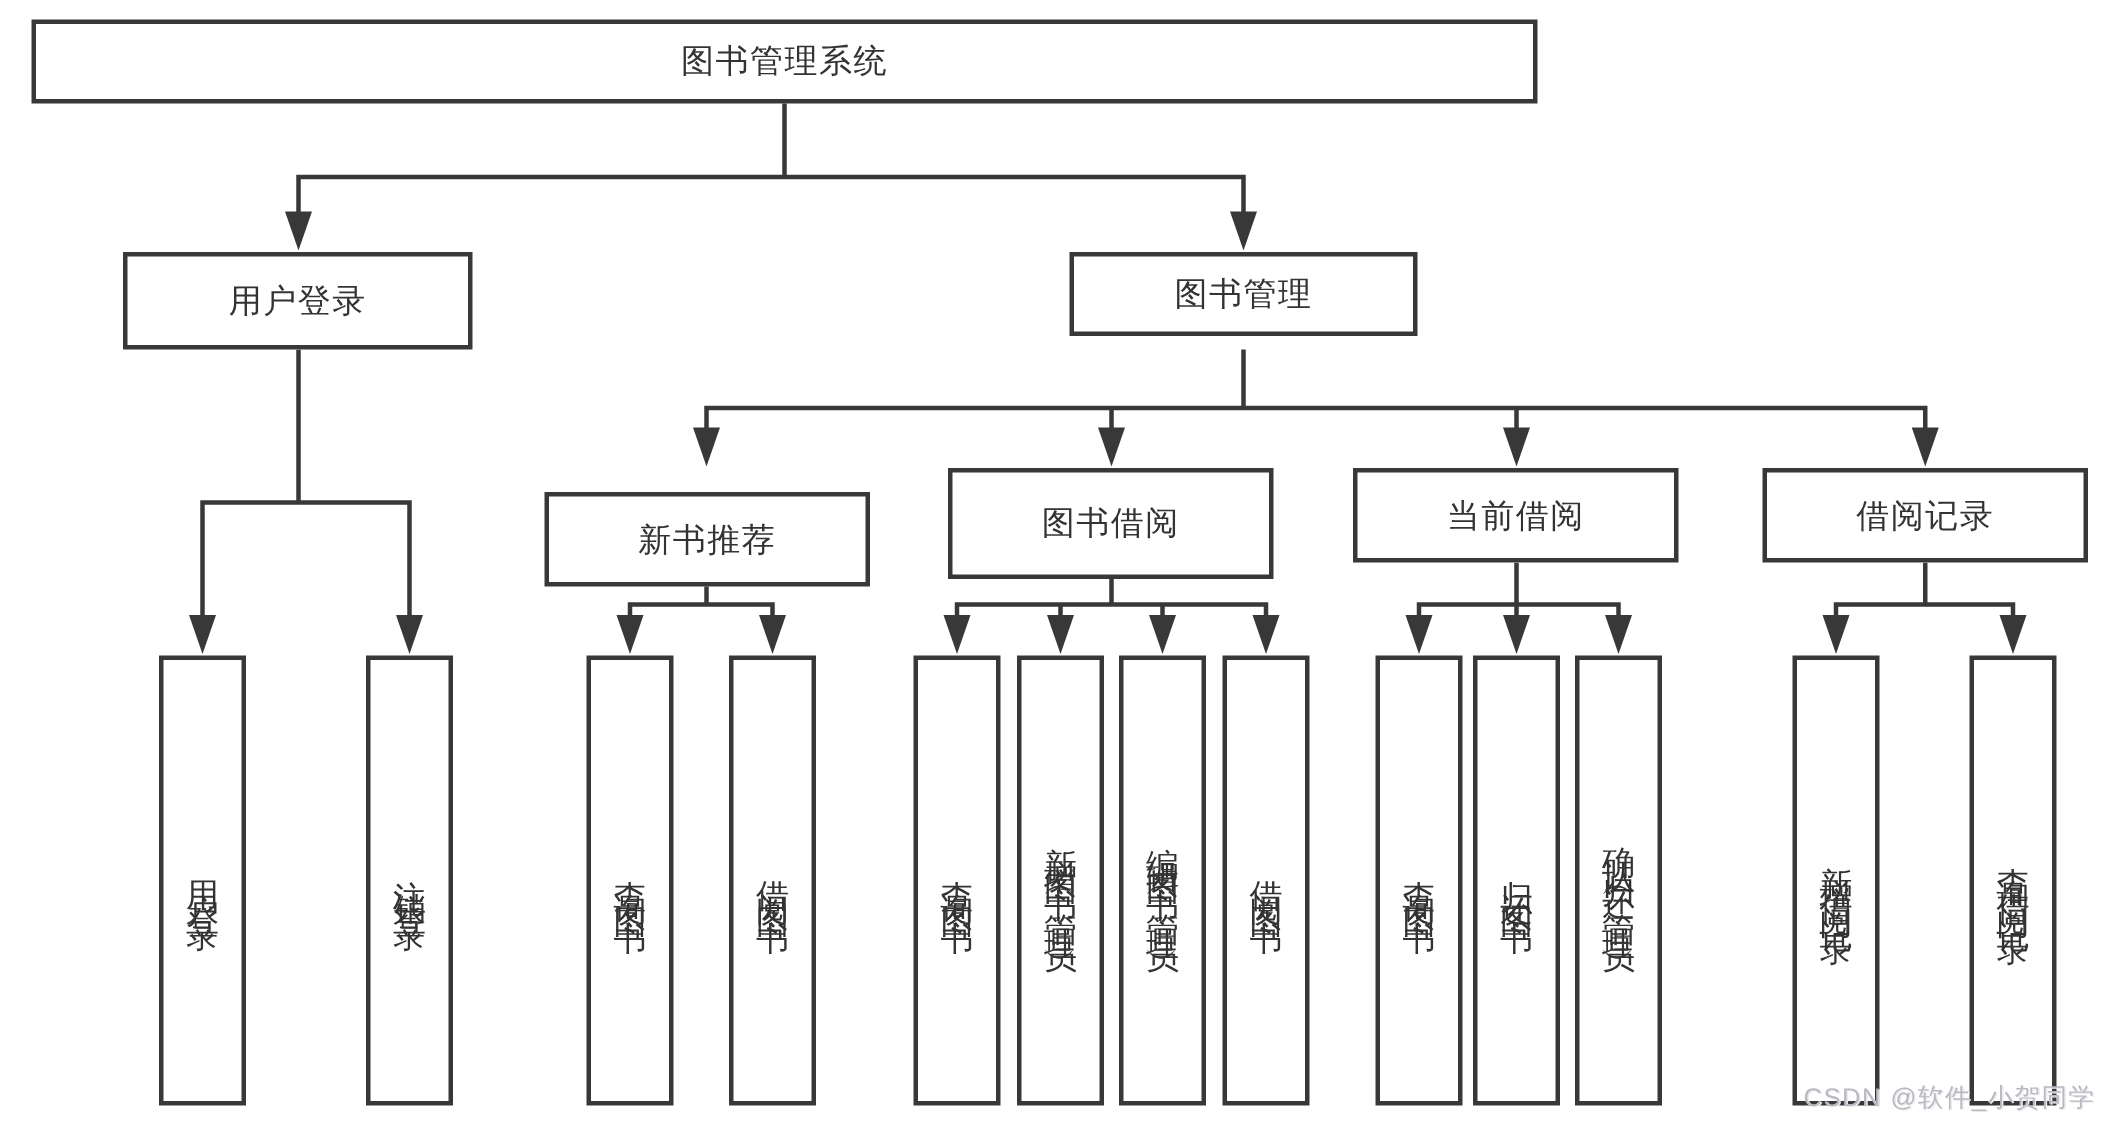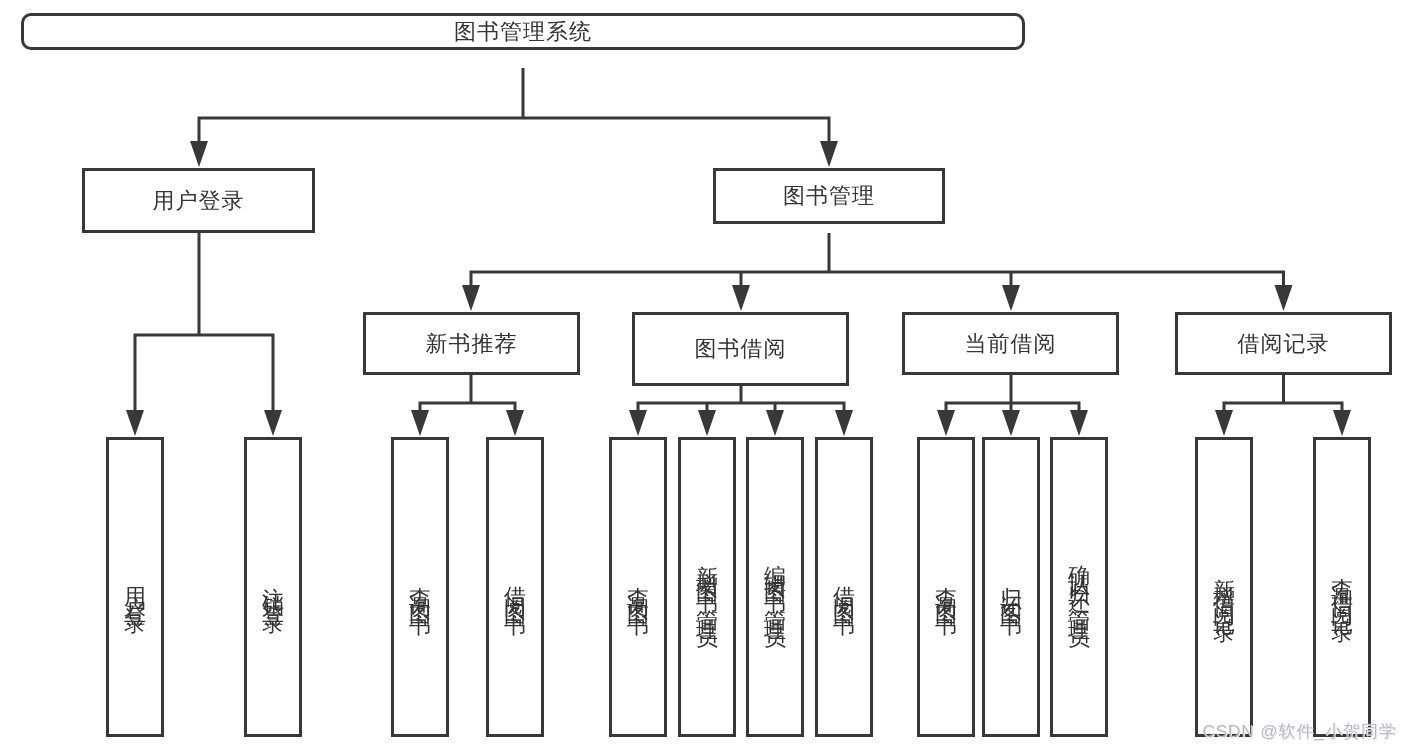--- a/index.html
+++ b/index.html
@@ -100,26 +100,26 @@
       <polygon points="766,410 784,410 775,436"></polygon>
       <polygon points="835,410 853,410 844,436"></polygon>
       <polygon points="937,410 955,410 946,436"></polygon>
       <polygon points="1002,410 1020,410 1011,436"></polygon>
       <polygon points="1070,410 1088,410 1079,436"></polygon>
       <polygon points="1215,410 1233,410 1224,436"></polygon>
       <polygon points="1333,410 1351,410 1342,436"></polygon>
     </g>
   </svg>
 
-  <div class="node h-box" style="left:21px; top:13px; width:1004px; height:37px;border-radius:10px;">图书管理系统</div>
+  <div class="node h-box" style="left:21px; top:13px; width:1004px; height:56px;">图书管理系统</div>
 
   <div class="node h-box" style="left:82px; top:168px; width:233px; height:65px;">用户登录</div>
   <div class="node h-box" style="left:713px; top:168px; width:232px; height:56px;">图书管理</div>
 
-  <div class="node h-box" style="left:363px; top:312px; width:217px; height:63px;">新书推荐</div>
+  <div class="node h-box" style="left:363px; top:328px; width:217px; height:63px;">新书推荐</div>
   <div class="node h-box" style="left:632px; top:312px; width:217px; height:74px;">图书借阅</div>
   <div class="node h-box" style="left:902px; top:312px; width:217px; height:63px;">当前借阅</div>
   <div class="node h-box" style="left:1175px; top:312px; width:217px; height:63px;">借阅记录</div>
 
   <div class="node v-box" style="left:106px; top:437px; width:58px; height:300px;">
     <span class="v-text">用户登录</span>
   </div>
   <div class="node v-box" style="left:244px; top:437px; width:58px; height:300px;">
     <span class="v-text">注销登录</span>
   </div>

